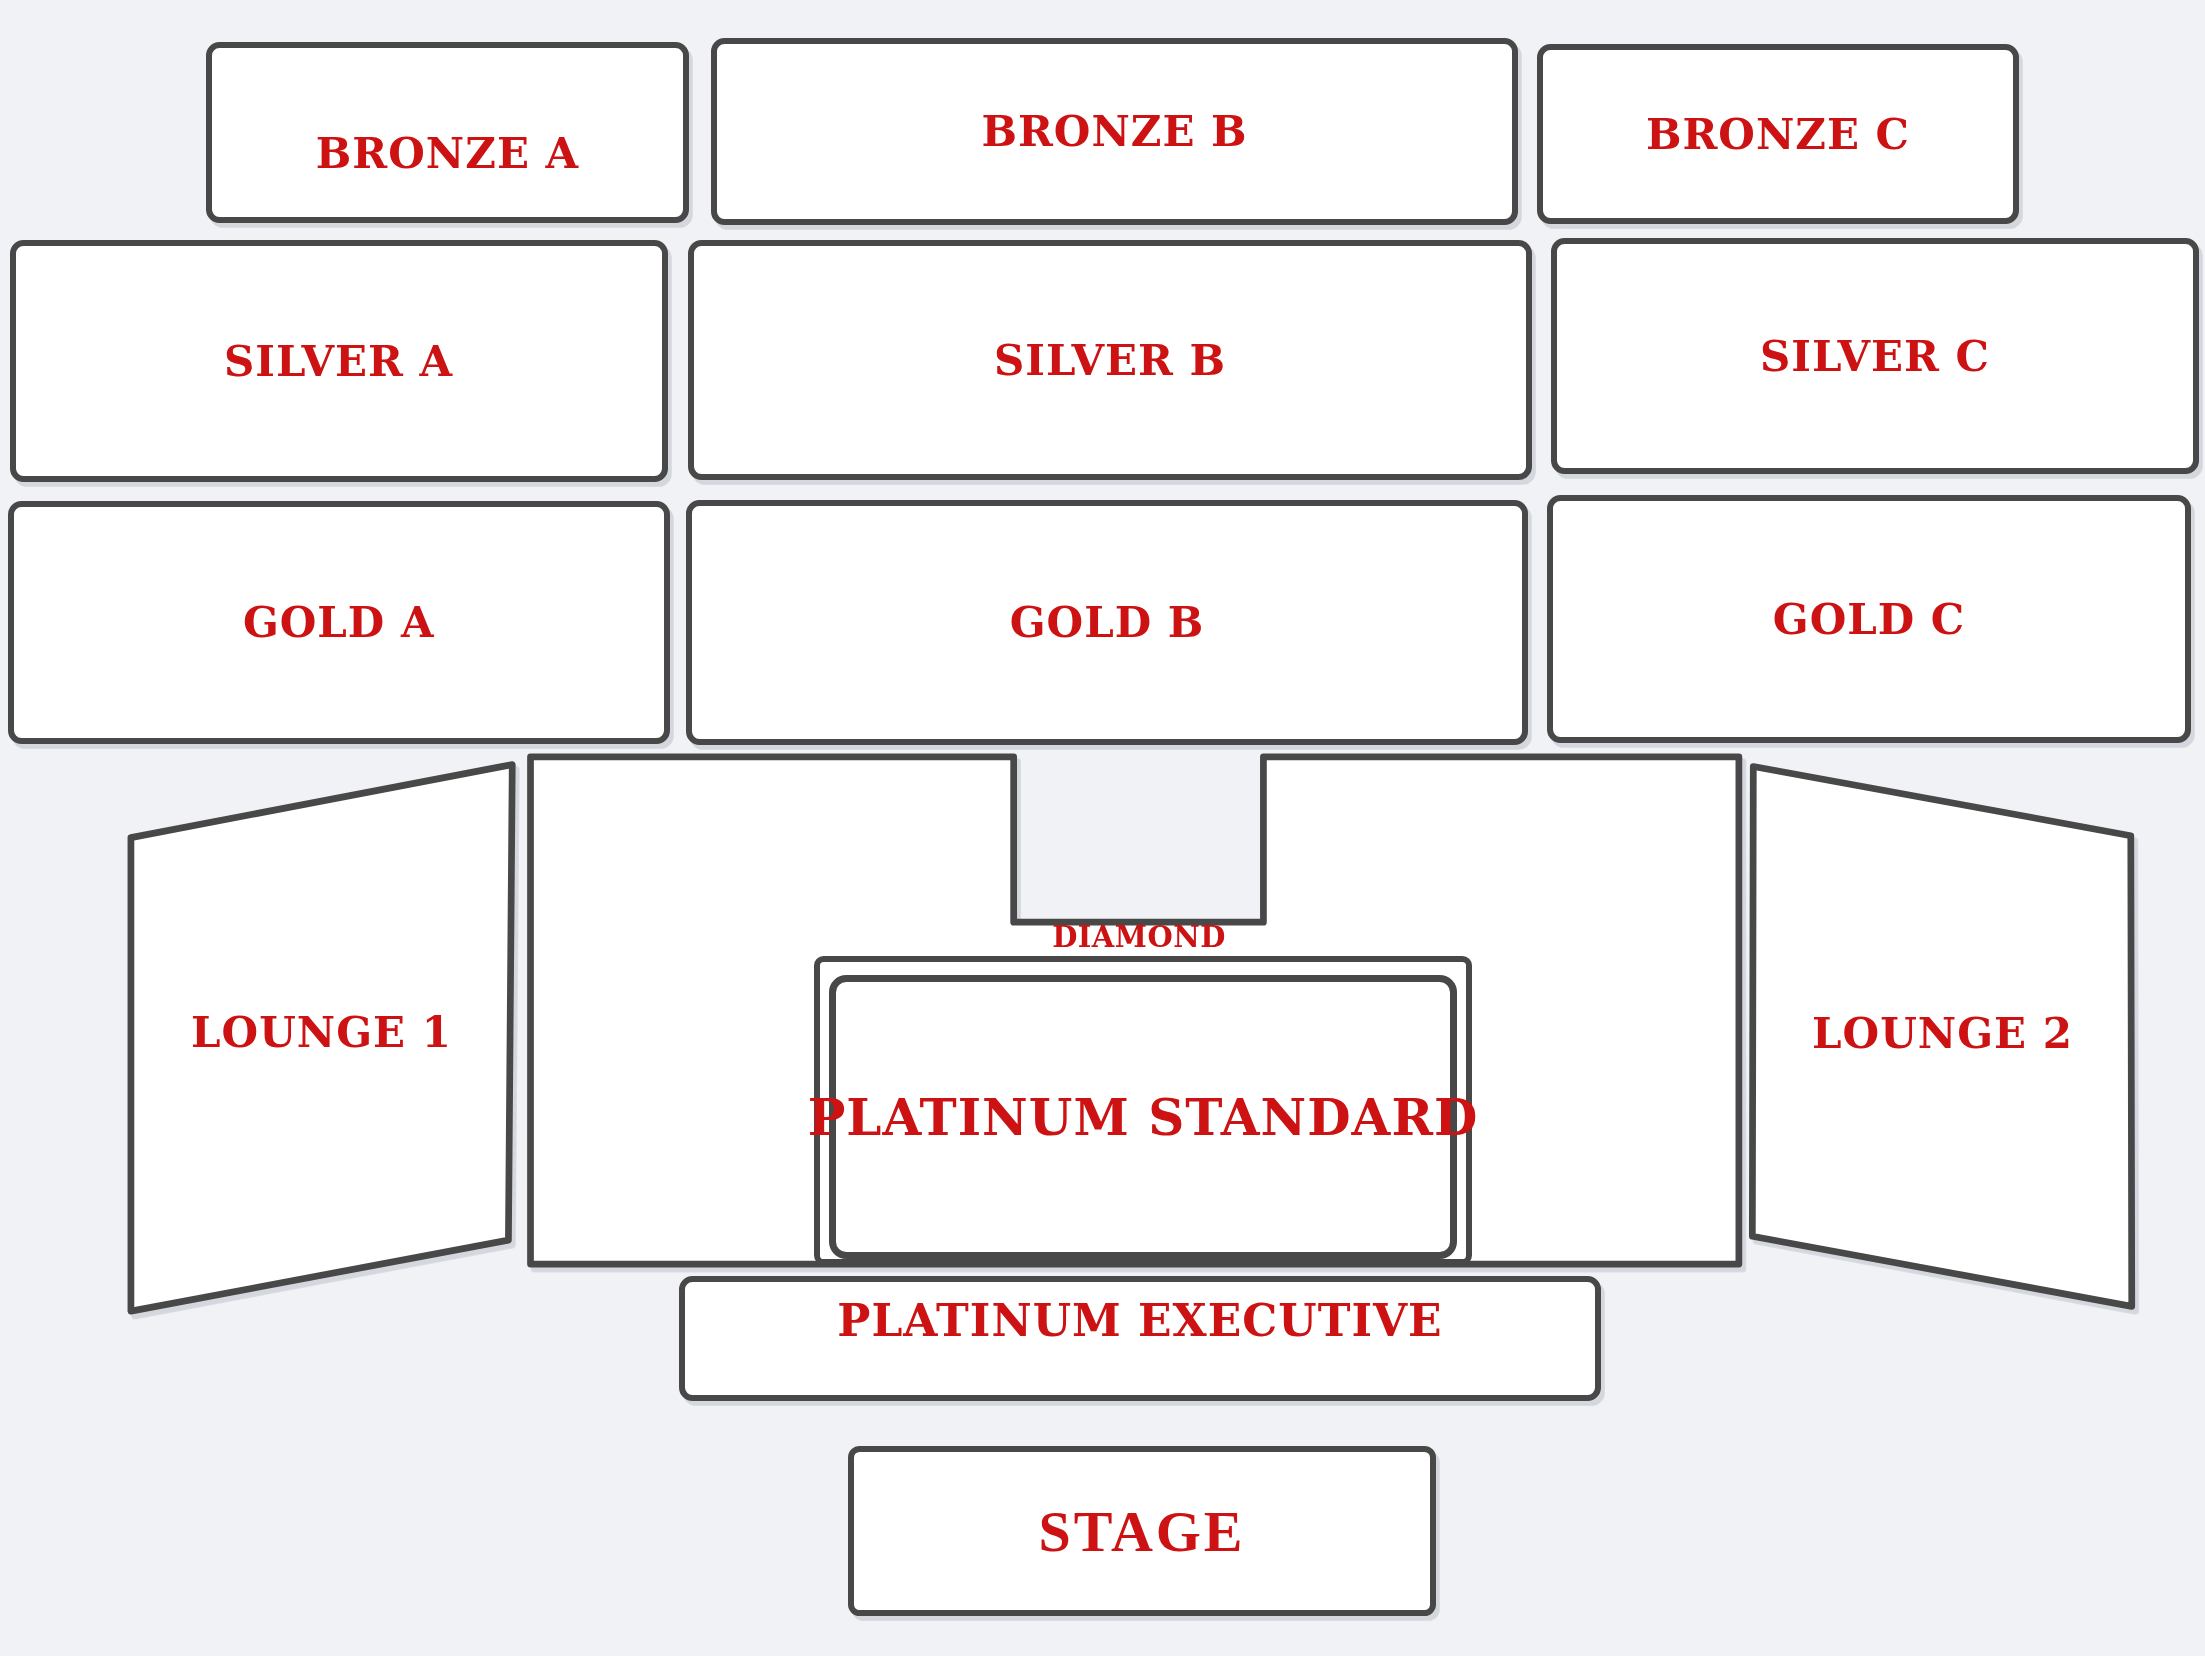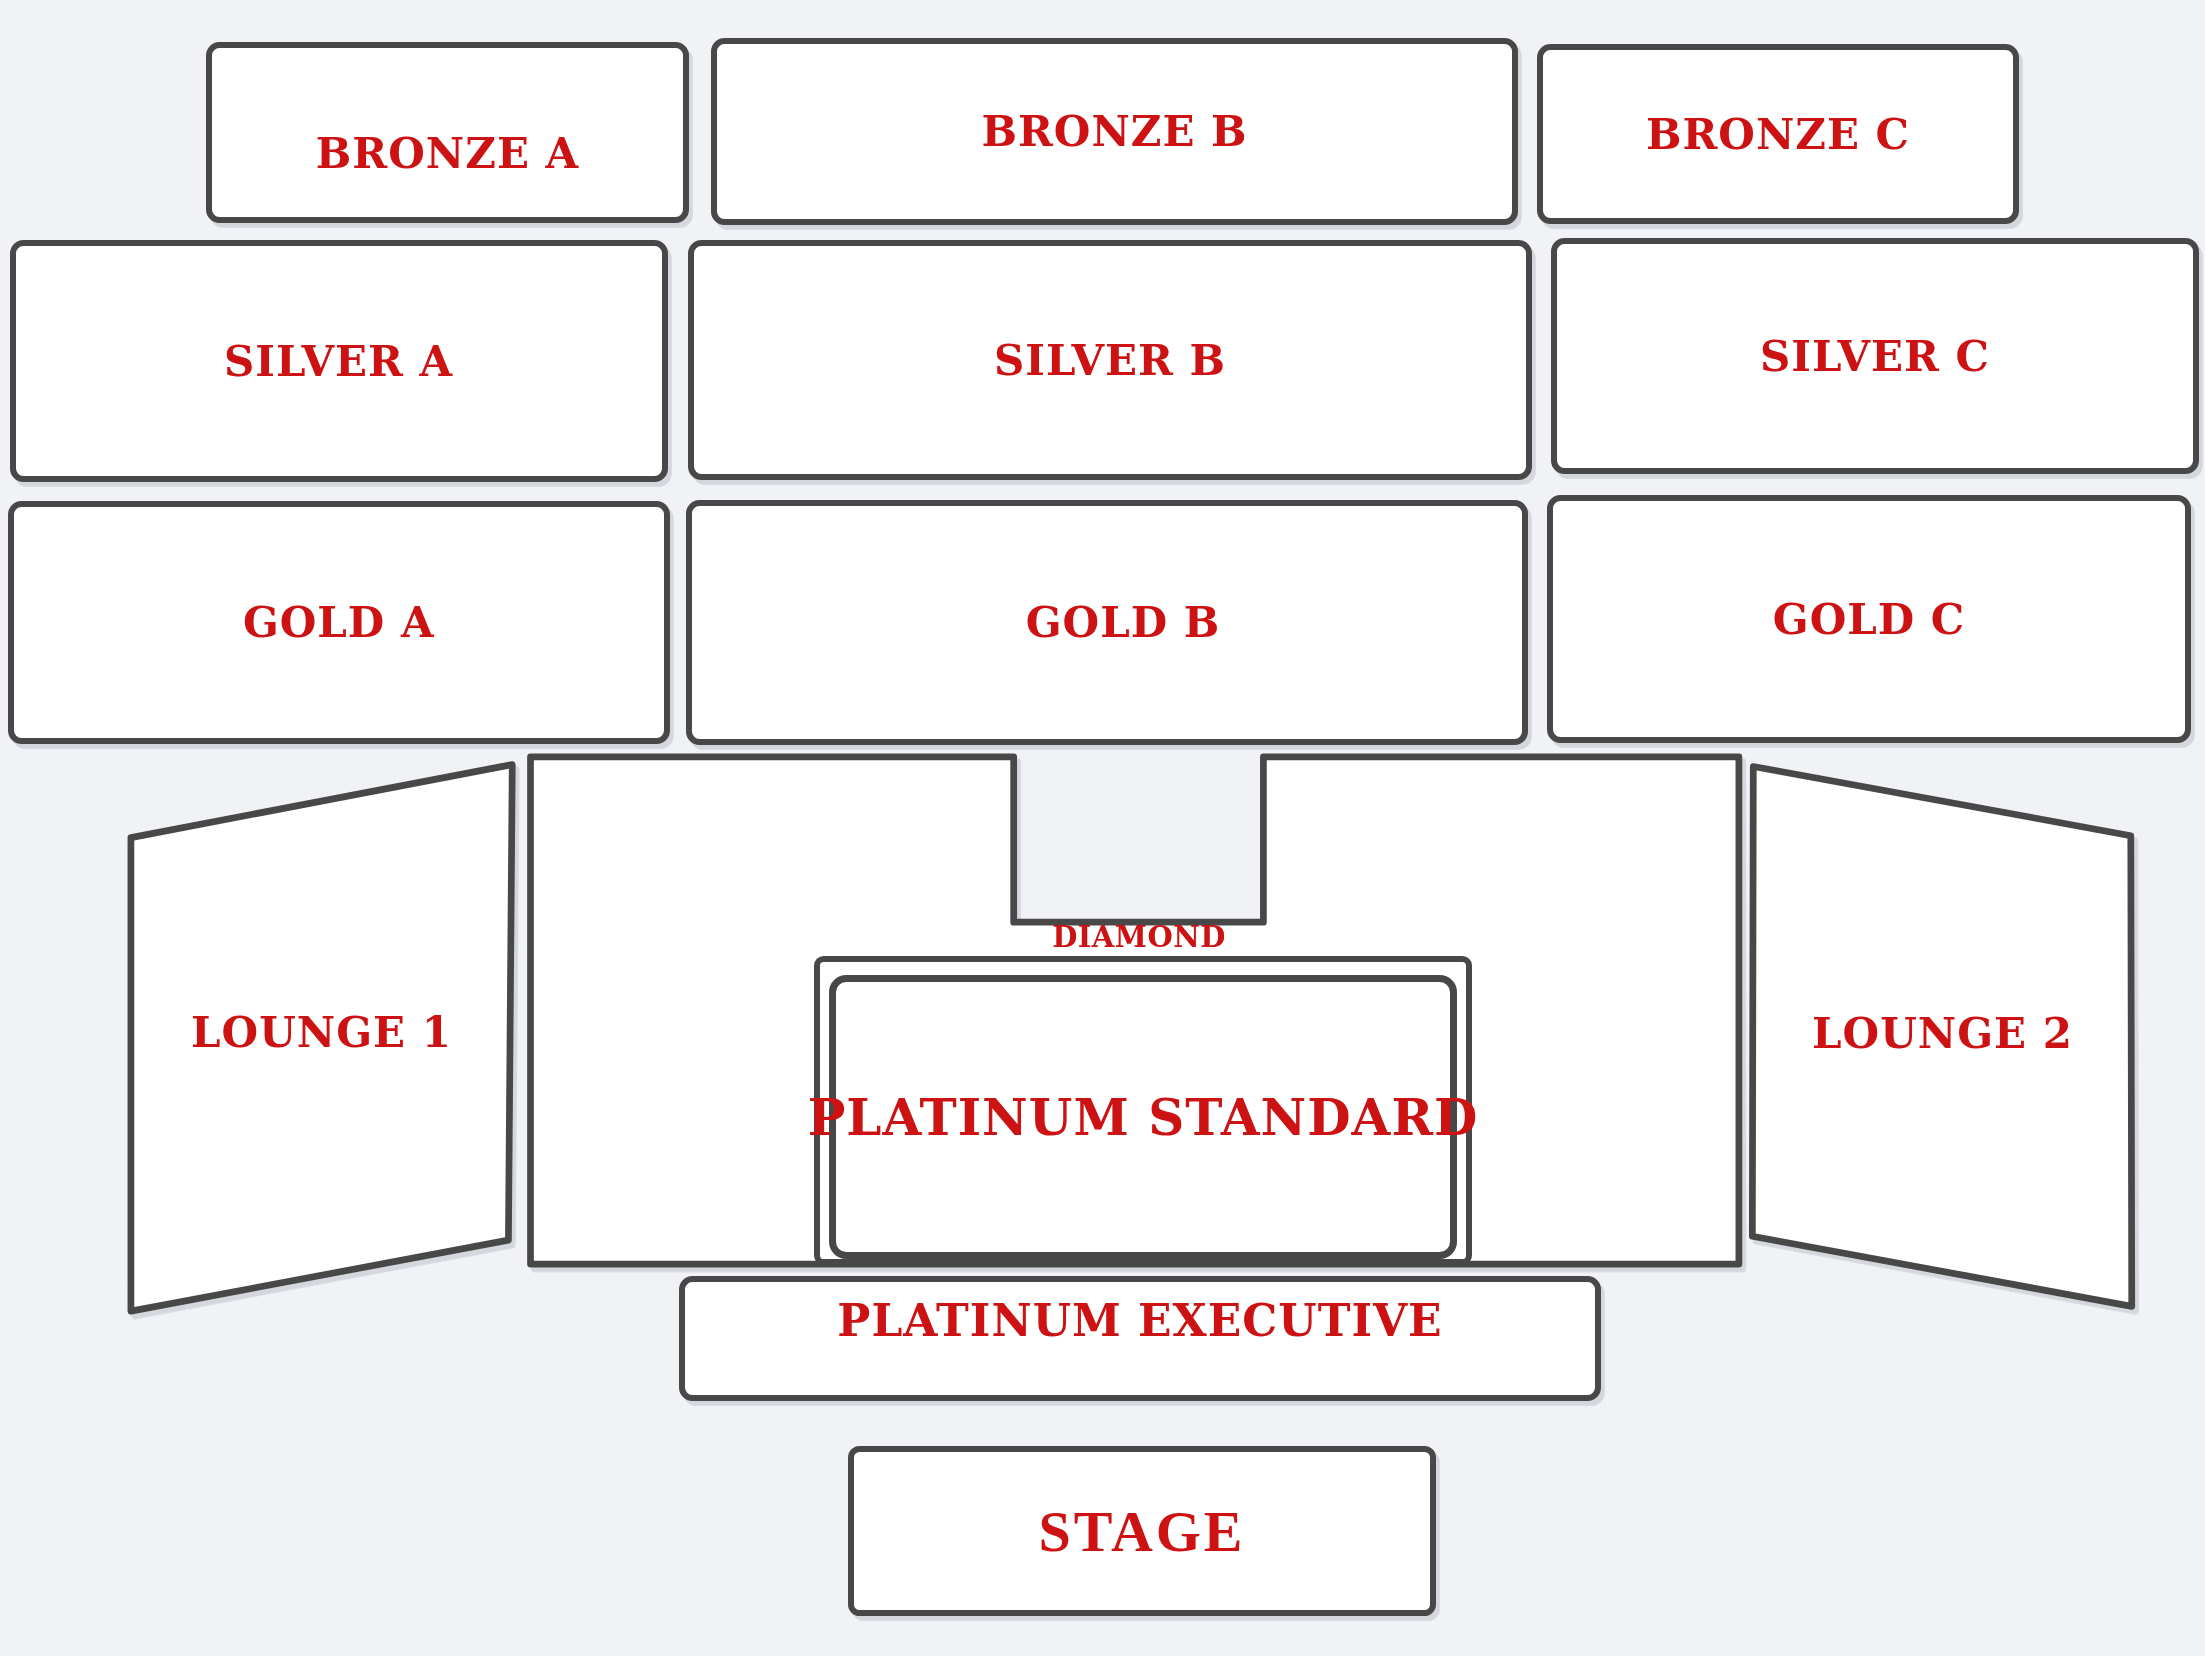--- a/index.html
+++ b/index.html
@@ -63,21 +63,21 @@
   #box-plat-exec{left:679px;top:1276px;width:922px;height:125px;border-radius:13.4px;}
   #box-stage{left:848px;top:1446px;width:588px;height:170px;border-radius:11.5px;}
   
   #lbl-bronze-a{left:206px;top:42px;width:483px;height:181px;margin-top:21px;}
   #lbl-bronze-b{left:711px;top:38px;width:807px;height:187px;}
   #lbl-bronze-c{left:1537px;top:44px;width:482px;height:180px;}
   #lbl-silver-a{left:9.6px;top:240px;width:658px;height:242px;text-align:right;}
   #lbl-silver-b{left:688px;top:240px;width:844px;height:240px;}
   #lbl-silver-c{left:1551px;top:238px;width:648px;height:236px;}
   #lbl-gold-a{left:7.7px;top:501px;width:662px;height:243px;}
-  #lbl-gold-b{left:686px;top:500px;width:842px;height:245px;padding-left:16px;}
+  #lbl-gold-b{left:686px;top:500px;width:842px;height:245px;}
   #lbl-gold-c{left:1547px;top:495px;width:644px;height:248px;}
   #lbl-lounge-1{left:131px;top:797px;width:381px;height:471px;}
   #lbl-lounge-2{left:1753px;top:807px;width:379px;height:452px;}
   #lbl-diamond{left:1014px;top:918px;width:250px;height:38px;}
   #lbl-ps{left:829px;top:975px;width:628px;height:284px;}
   #lbl-pe{left:679px;top:1276px;width:922px;height:89px;}
   #lbl-stage{left:848px;top:1446px;width:588px;height:170px;font-family:Liberation Serif, serif;}
 </style>
 </head>
 <body>

